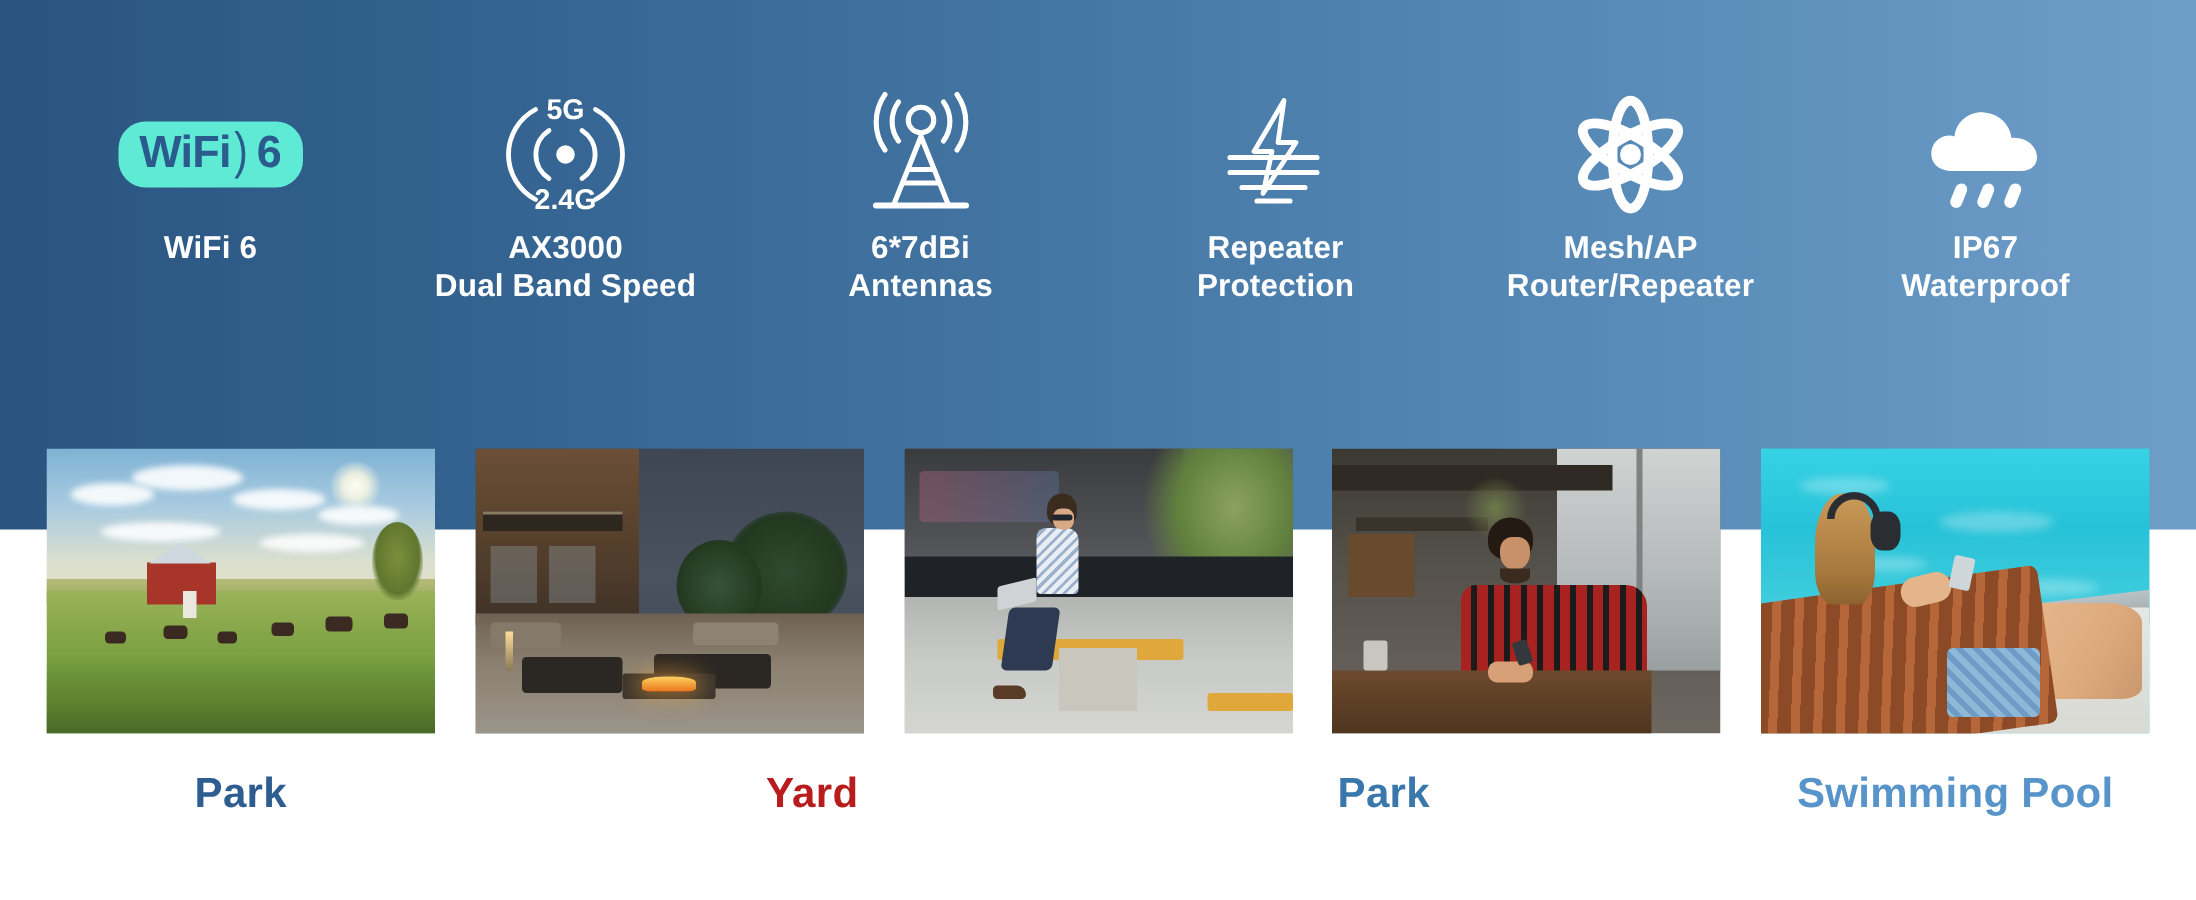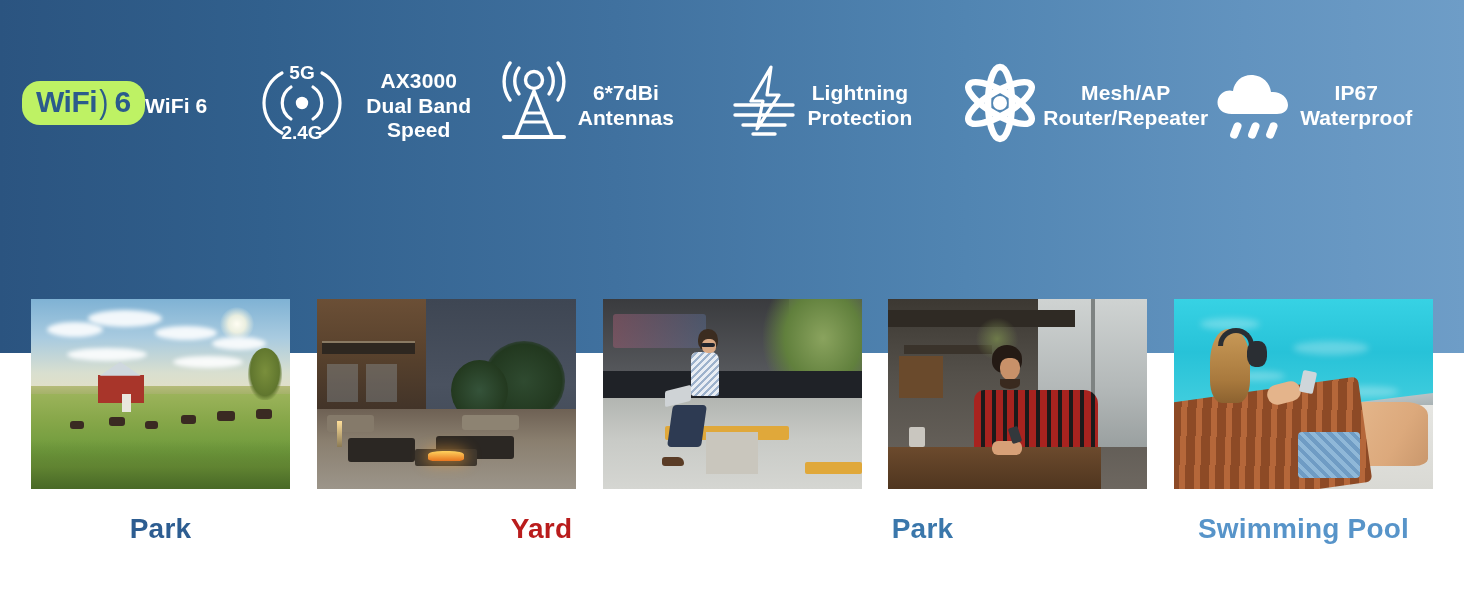--- a/index.html
+++ b/index.html
@@ -34,21 +34,21 @@
     height: 190px;
     display: flex;
     align-items: flex-start;
     justify-content: space-between;
     padding: 0 22px;
     z-index: 3;
   }
   .feature {
     flex: 1 1 0;
     display: flex;
-    flex-direction: row;
+    flex-direction: column;
     align-items: center;
     justify-content: flex-start;
   }
   .feat-icon {
     height: 90px;
     display: flex;
     align-items: center;
     justify-content: center;
   }
   .feat-label {
@@ -59,21 +59,21 @@
     line-height: 1.17;
     text-align: center;
     letter-spacing: .1px;
     white-space: pre-line;
   }
 
   
   .wifi6-pill {
     display: inline-flex;
     align-items: center;
-    background: #bef264;
+    background: #5eead4;
     border-radius: 18px;
     padding: 4px 14px 6px 14px;
     height: 44px;
   }
   .wifi6-pill .w6-text {
     color: #2b5b8c;
     font-size: 30px;
     font-weight: 700;
     line-height: 1;
     letter-spacing: -0.5px;
@@ -487,21 +487,21 @@
     <div class="feature">
       <div class="feat-icon">
         <svg width="84" height="84" viewBox="0 0 84 84" fill="none" aria-hidden="true">
           <path d="M48 6 L28 40 L40 40 L34 68 L56 34 L44 34 Z" stroke="#ffffff" stroke-width="3.2" fill="none" stroke-linejoin="round"></path>
           <path d="M12 44 L70 44" stroke="#ffffff" stroke-width="3.4" stroke-linecap="round"></path>
           <path d="M12 54 L70 54" stroke="#ffffff" stroke-width="3.4" stroke-linecap="round"></path>
           <path d="M20 64 L62 64" stroke="#ffffff" stroke-width="3.4" stroke-linecap="round"></path>
           <path d="M30 73 L52 73" stroke="#ffffff" stroke-width="3.4" stroke-linecap="round"></path>
         </svg>
       </div>
-      <div class="feat-label">Lightning
+      <div class="feat-label">Repeater
 Protection</div>
     </div>
 
     <div class="feature">
       <div class="feat-icon">
         <svg width="86" height="86" viewBox="0 0 86 86" fill="none" aria-hidden="true">
           <g stroke="#ffffff" stroke-width="6.5" fill="none">
             <ellipse cx="43" cy="43" rx="12" ry="36"></ellipse>
             <ellipse cx="43" cy="43" rx="12" ry="36" transform="rotate(60 43 43)"></ellipse>
             <ellipse cx="43" cy="43" rx="12" ry="36" transform="rotate(120 43 43)"></ellipse>

